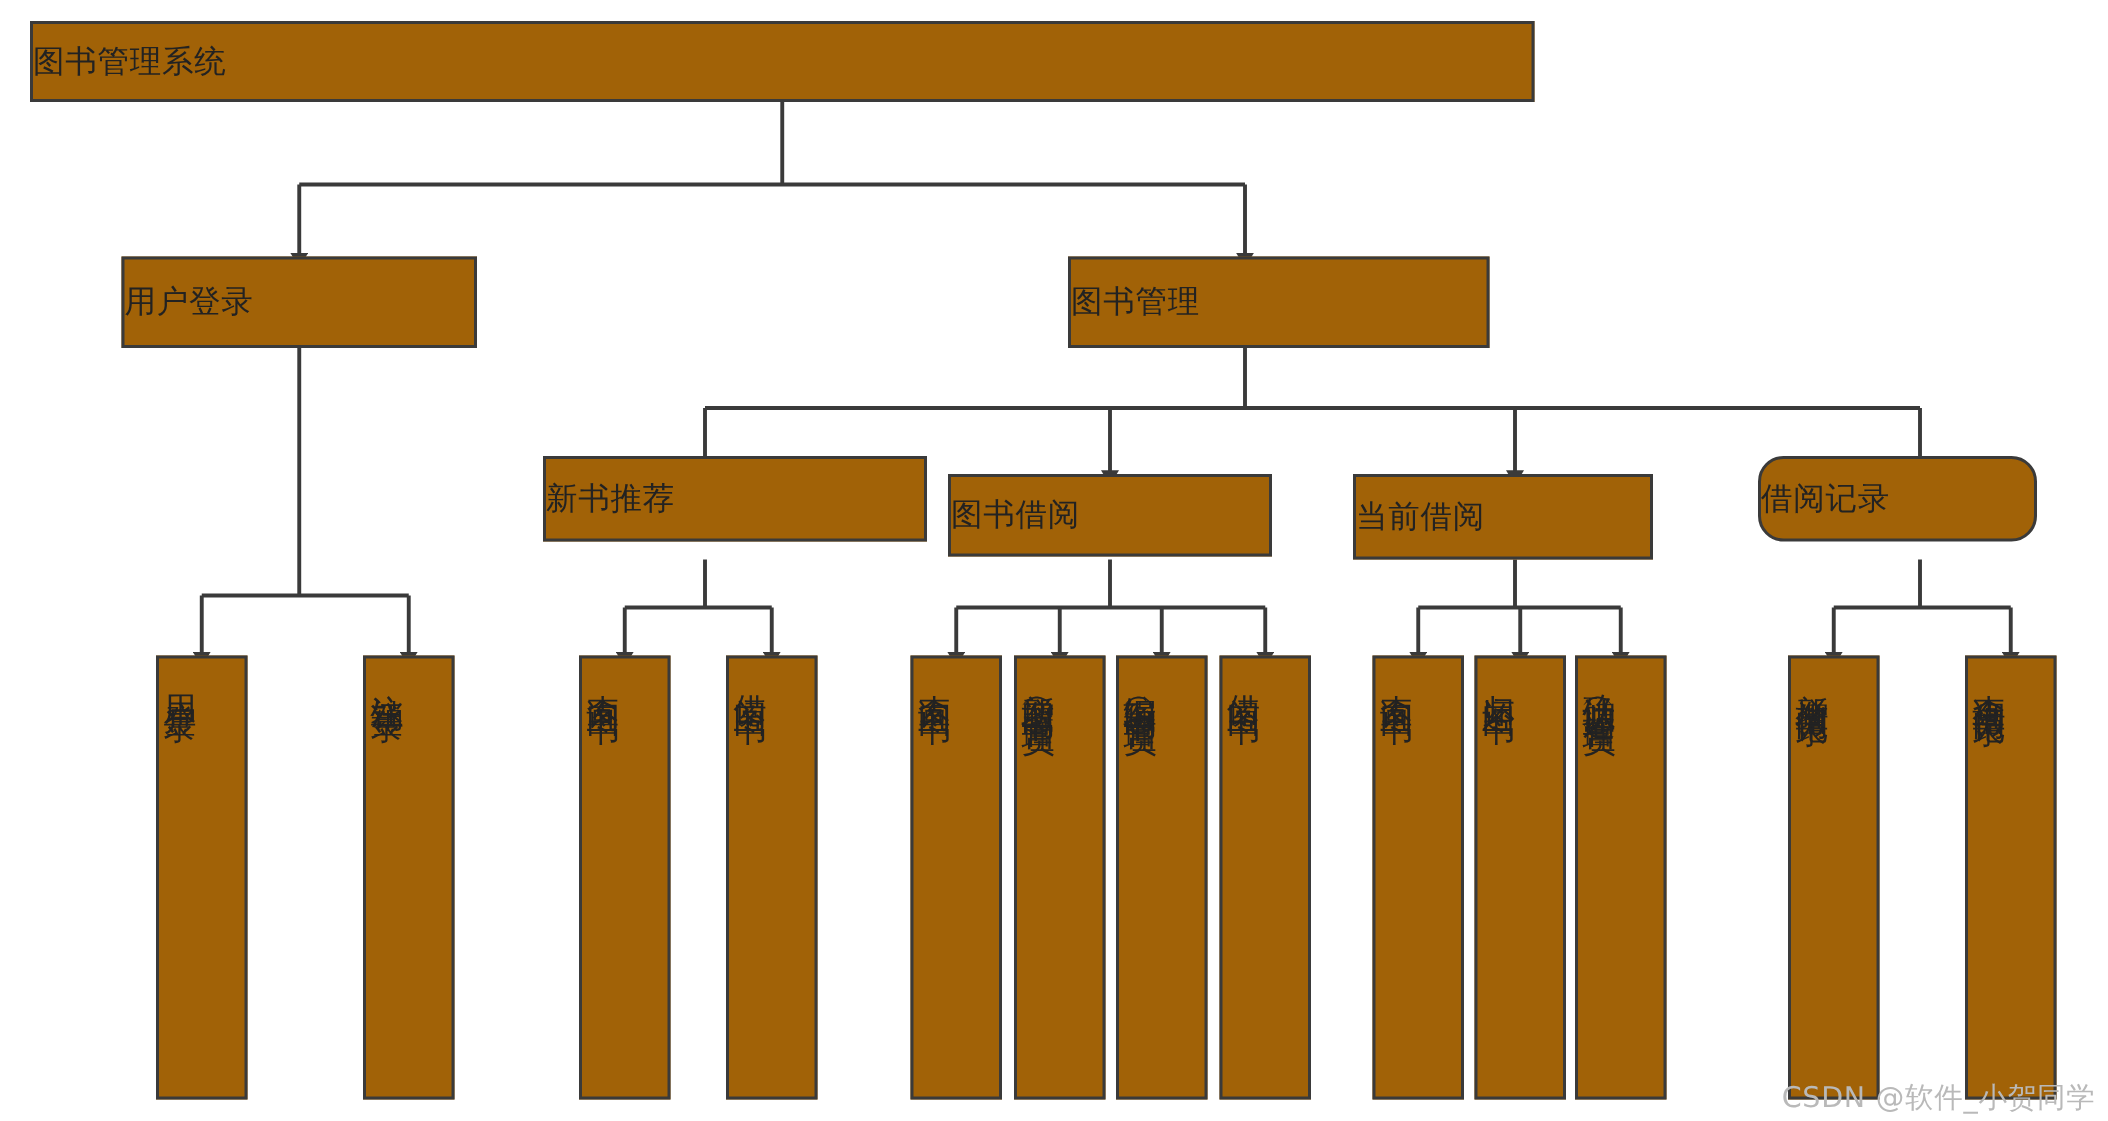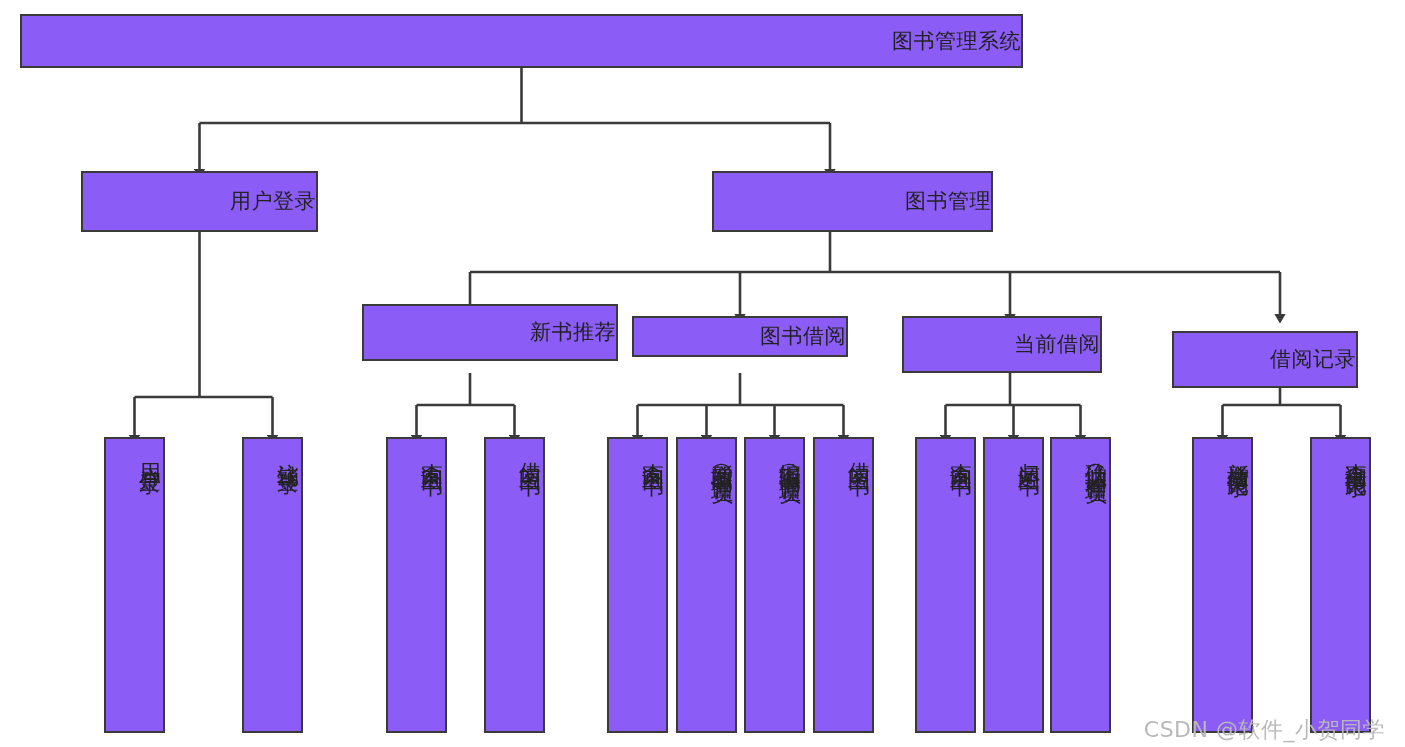--- a/index.html
+++ b/index.html
@@ -22,25 +22,25 @@
   svg.edges {
     position: absolute;
     left: 0;
     top: 0;
     width: 1405px;
     height: 747px;
   }
   .node {
     position: absolute;
     box-sizing: border-box;
-    background: #8b5cf6;
+    background: #a16207;
     border: 2px solid #3a3a3a;
     display: flex;
     align-items: center;
-    justify-content: flex-end;
+    justify-content: flex-start;
     color: #222222;
   }
   .node-label {
     display: block;
     text-align: center;
     line-height: 1.18;
     color: #222222;
   }
   .node.horiz .node-label {
     writing-mode: horizontal-tb;
@@ -56,23 +56,23 @@
     text-orientation: upright;
     font-size: 22px;
     letter-spacing: 4px;
     white-space: nowrap;
   }
   .node.vert.tall-text .node-label {
     letter-spacing: 3px;
   }
   #watermark {
     position: absolute;
-    right: 20px;
+    right: 8px;
     bottom: 2px;
-    font-size: 22px;
+    font-size: 19px;
     color: #b9b9b9;
     letter-spacing: 0.5px;
     white-space: nowrap;
     user-select: none;
   }
 </style>
 </head>
 <body>
 
 <div id="diagram-root">
@@ -127,27 +127,27 @@
   <div class="node horiz" style="left: 81px; top: 171px; width: 237px; height: 61px;">
     <span class="node-label">用户登录</span>
   </div>
   <div class="node horiz" style="left: 712px; top: 171px; width: 281px; height: 61px;">
     <span class="node-label">图书管理</span>
   </div>
 
   <div class="node horiz" style="left: 362px; top: 304px; width: 256px; height: 57px;">
     <span class="node-label">新书推荐</span>
   </div>
-  <div class="node horiz" style="left: 632px; top: 316px; width: 216px; height: 41px;">
+  <div class="node horiz" style="left: 632px; top: 316px; width: 216px; height: 55px;">
     <span class="node-label">图书借阅</span>
   </div>
   <div class="node horiz" style="left: 902px; top: 316px; width: 200px; height: 57px;">
     <span class="node-label">当前借阅</span>
   </div>
-  <div class="node horiz" style="left: 1172px; top: 331px; width: 186px; height: 57px;">
+  <div class="node horiz" style="left: 1172px; top: 304px; width: 186px; height: 57px; border-radius: 17px;">
     <span class="node-label">借阅记录</span>
   </div>
 
   <div class="node vert" style="left: 104px; top: 437px; width: 61px; height: 296px;">
     <span class="node-label">用户登录</span>
   </div>
   <div class="node vert" style="left: 242px; top: 437px; width: 61px; height: 296px;">
     <span class="node-label">注销登录</span>
   </div>
   <div class="node vert" style="left: 386px; top: 437px; width: 61px; height: 296px;">

